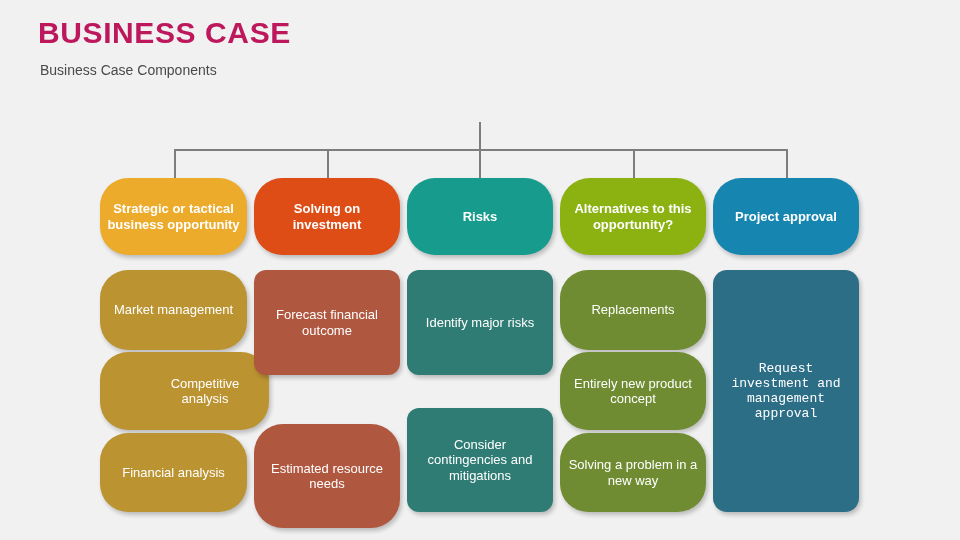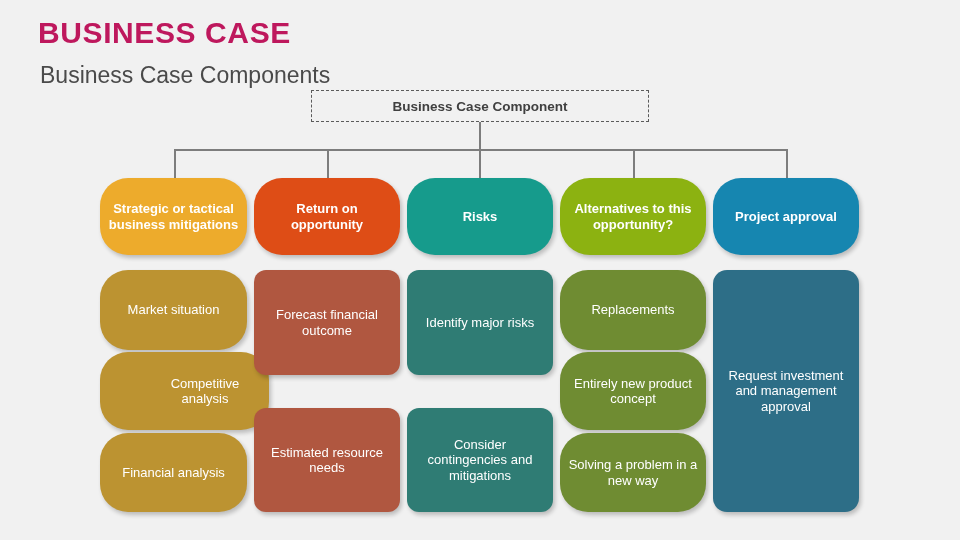--- a/index.html
+++ b/index.html
@@ -27,21 +27,21 @@
     top: 16px;
     font-size: 30px;
     font-weight: bold;
     letter-spacing: 0.6px;
     color: #be185d;
   }
   #subtitle {
     position: absolute;
     left: 40px;
     top: 62px;
-    font-size: 23px;
+    font-size: 14px;
     font-weight: normal;
     color: #4a4a4a;
   }
 
   
   #root-node {
     position: absolute;
     left: 311px;
     top: 90px;
     width: 338px;
@@ -86,65 +86,62 @@
     font-size: 13px;
     font-weight: bold;
     border-radius: 28px;
   }
   .sub {
     font-size: 13px;
     font-weight: normal;
   }
   .sub-round  { border-radius: 28px; }
   .sub-soft   { border-radius: 12px; }
-  .sub-soft2  { border-radius: 14px; }
+  .sub-soft2  { border-radius: 14px; font-family: Liberation Mono, monospace; }
 </style>
 </head>
 <body>
 
 <div id="slide">
 
   <div id="title">BUSINESS CASE</div>
   <div id="subtitle">Business Case Components</div>
 
-  <div id="root-node">
-    <span>Business Case Component</span>
-  </div>
 
   <div class="conn conn-v" style="left:479px; top:122px; height:28px;"></div>
   <div class="conn conn-h" style="left:174px; top:149px; width:612px;"></div>
   <div class="conn conn-v" style="left:174px; top:149px; height:30px;"></div>
   <div class="conn conn-v" style="left:327px; top:149px; height:30px;"></div>
   <div class="conn conn-v" style="left:479px; top:149px; height:30px;"></div>
   <div class="conn conn-v" style="left:633px; top:149px; height:30px;"></div>
   <div class="conn conn-v" style="left:786px; top:149px; height:30px;"></div>
 
   <div class="col" style="left:100px; width:147px;">
     <div class="node head" style="left:0; top:0; width:147px; height:77px; background:#edab2c;">
-      <span>Strategic or tactical business mitigations</span>
+      <span>Strategic or tactical business opportunity</span>
     </div>
     <div class="node sub sub-round" style="left:0; top:92px; width:147px; height:80px; background:#bc9331;">
-      <span>Market situation</span>
+      <span>Market management</span>
     </div>
     <div class="node sub sub-round" style="left:0; top:174px; width:169px; height:78px; background:#bc9331;padding-left:47px;">
       <span>Competitive analysis</span>
     </div>
     <div class="node sub sub-round" style="left:0; top:255px; width:147px; height:79px; background:#bc9331;">
       <span>Financial analysis</span>
     </div>
   </div>
 
   <div class="col" style="left:254px; width:146px;">
     <div class="node head" style="left:0; top:0; width:146px; height:77px; background:#de4d16;">
-      <span>Return on opportunity</span>
+      <span>Solving on investment</span>
     </div>
     <div class="node sub sub-soft" style="left:0; top:92px; width:146px; height:105px; background:#b05740;">
       <span>Forecast financial outcome</span>
     </div>
-    <div class="node sub sub-soft" style="left:0; top:230px; width:146px; height:104px; background:#b05740;">
+    <div class="node sub sub-soft" style="left:0; top:246px; width:146px; height:104px; background:#b05740;border-radius:29px;">
       <span>Estimated resource needs</span>
     </div>
   </div>
 
   <div class="col" style="left:407px; width:146px;">
     <div class="node head" style="left:0; top:0; width:146px; height:77px; background:#169b8c;">
       <span>Risks</span>
     </div>
     <div class="node sub sub-soft" style="left:0; top:92px; width:146px; height:105px; background:#2f7c74;">
       <span>Identify major risks</span>

